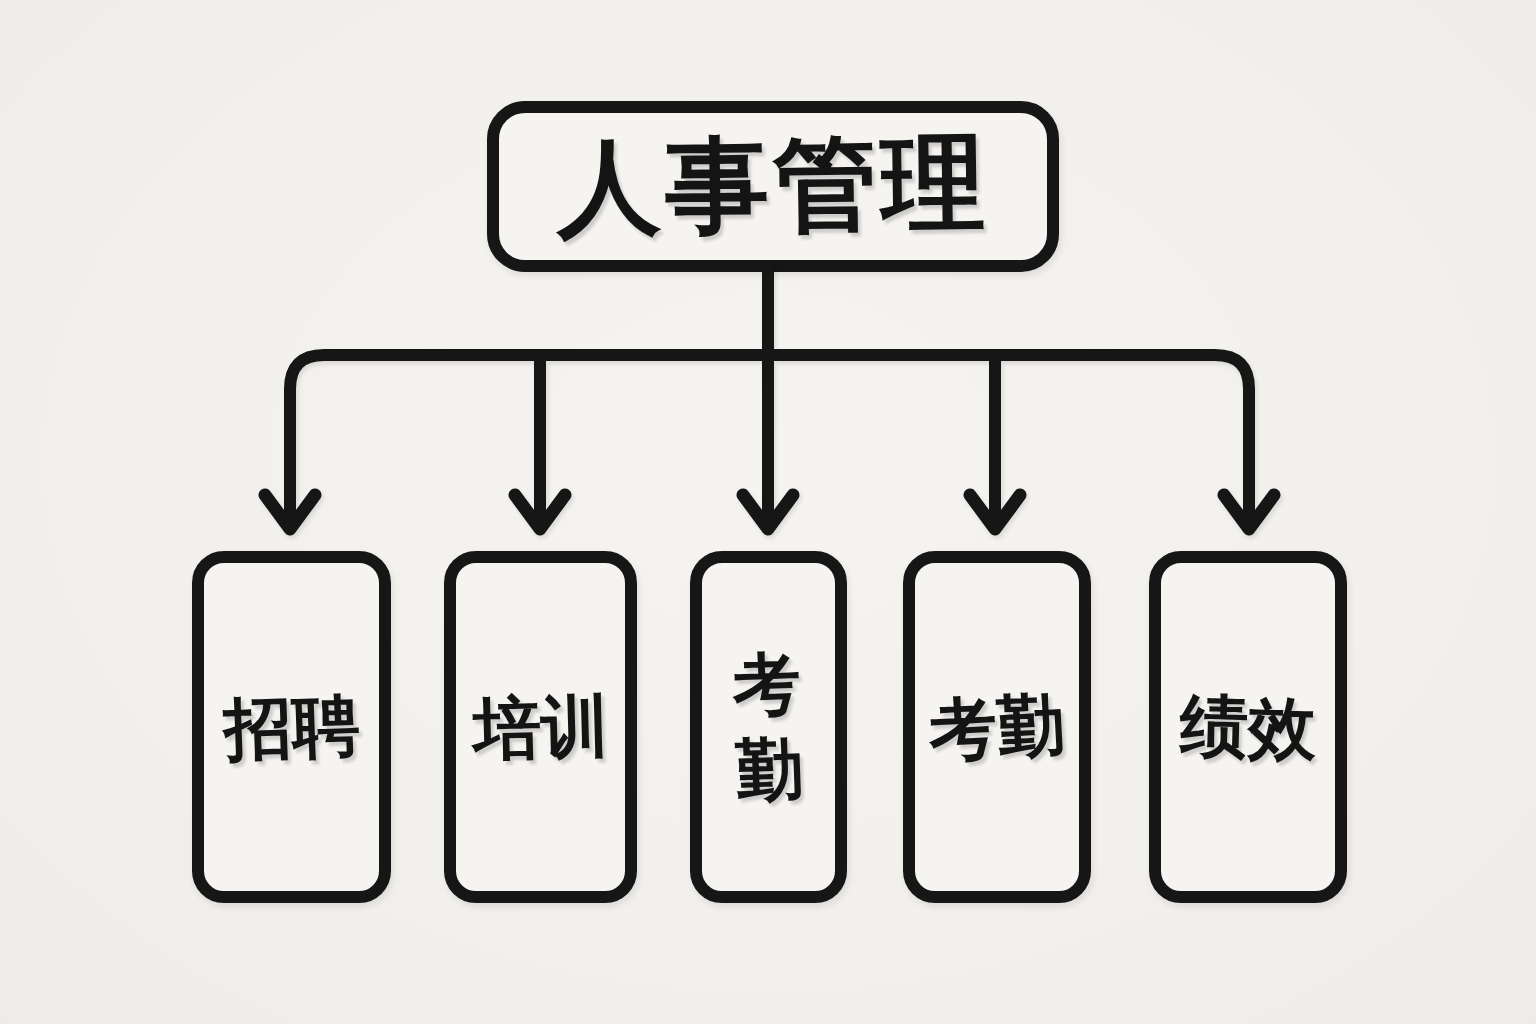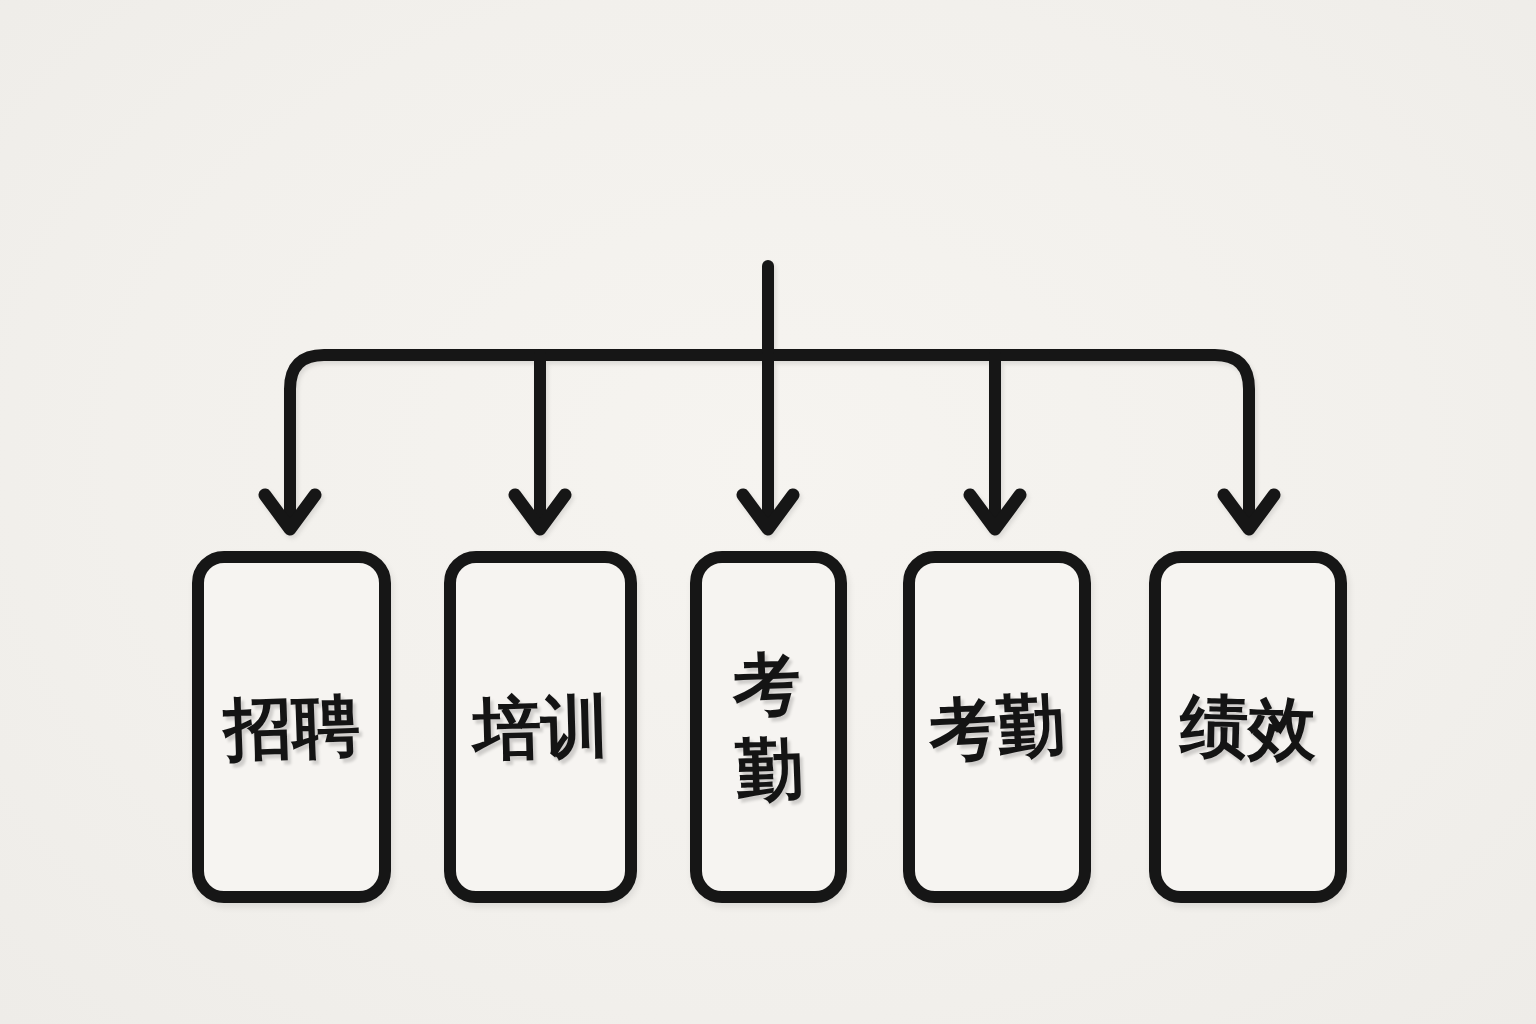--- a/index.html
+++ b/index.html
@@ -79,20 +79,23 @@
   .connectors path.arrowhead {
     stroke-width: 13;
     stroke-linejoin: round;
   }
 </style>
 </head>
 <body>
 
 <div class="canvas">
 
+  <div class="node root">
+    <span class="label">人事管理</span>
+  </div>
 
   <svg class="connectors" viewBox="0 0 1536 1024" xmlns="http://www.w3.org/2000/svg">
 
     <path d="M768 266 V 361"></path>
 
     <path d="M290 516 V 389 Q290 355 324 355 H 1215 Q1249 355 1249 389 V 516"></path>
 
     <path d="M540 355 V 516"></path>
     <path d="M768 355 V 516"></path>
     <path d="M995 355 V 516"></path>

